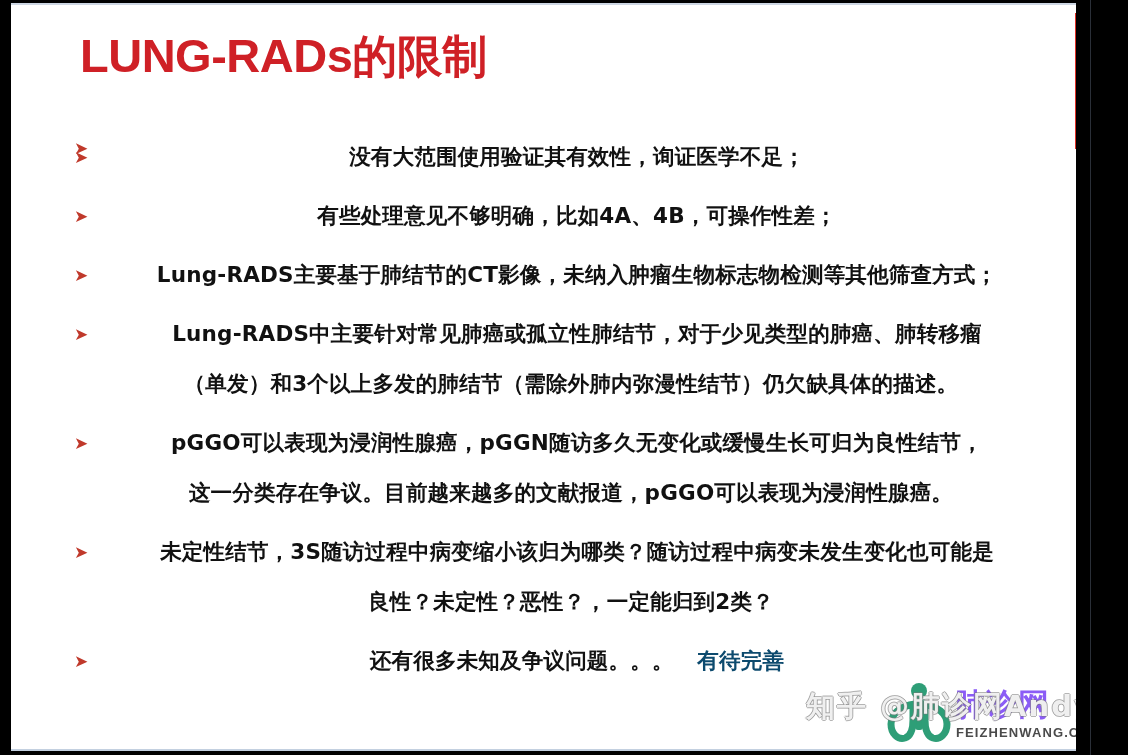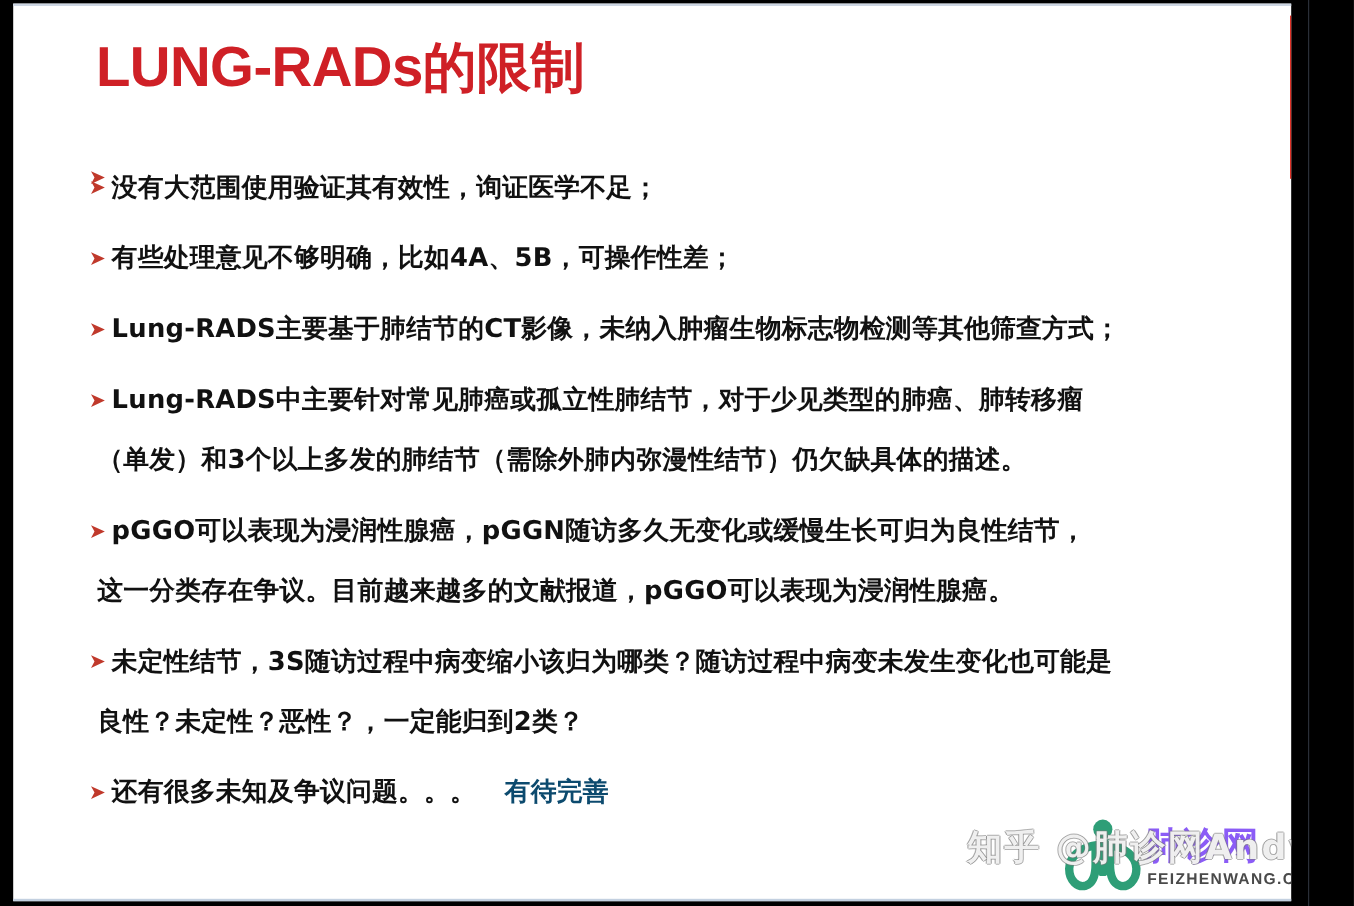--- a/index.html
+++ b/index.html
@@ -36,20 +36,21 @@
     position: absolute;
     left: 11px;
     top: 3px;
     width: 1065px;
     height: 748px;
     background: #ffffff;
     border-top: 2px solid #cdd6e3;
     border-bottom: 2px solid #c3d0e0;
     box-sizing: border-box;
     overflow: hidden;
+    text-align: center;
   }
 
   
   .accent-bar {
     position: absolute;
     left: 1064px;
     top: 8px;
     width: 13px;
     height: 136px;
     background: #e03127;
@@ -217,21 +218,21 @@
         <span class="arrow">➤</span>
       </div>
 
       <div class="bullet b2">
         <span class="arrow">➤</span>
         <span>没有大范围使用验证其有效性，询证医学不足；</span>
       </div>
 
       <div class="bullet b3">
         <span class="arrow">➤</span>
-        <span>有些处理意见不够明确，比如4A、5B，可操作性差；</span>
+        <span>有些处理意见不够明确，比如4A、4B，可操作性差；</span>
       </div>
 
       <div class="bullet b4">
         <span class="arrow">➤</span>
         <span>Lung-RADS主要基于肺结节的CT影像，未纳入肿瘤生物标志物检测等其他筛查方式；</span>
       </div>
 
       <div class="bullet b5">
         <span class="arrow">➤</span>
         <span>Lung-RADS中主要针对常见肺癌或孤立性肺结节，对于少见类型的肺癌、肺转移瘤</span>

